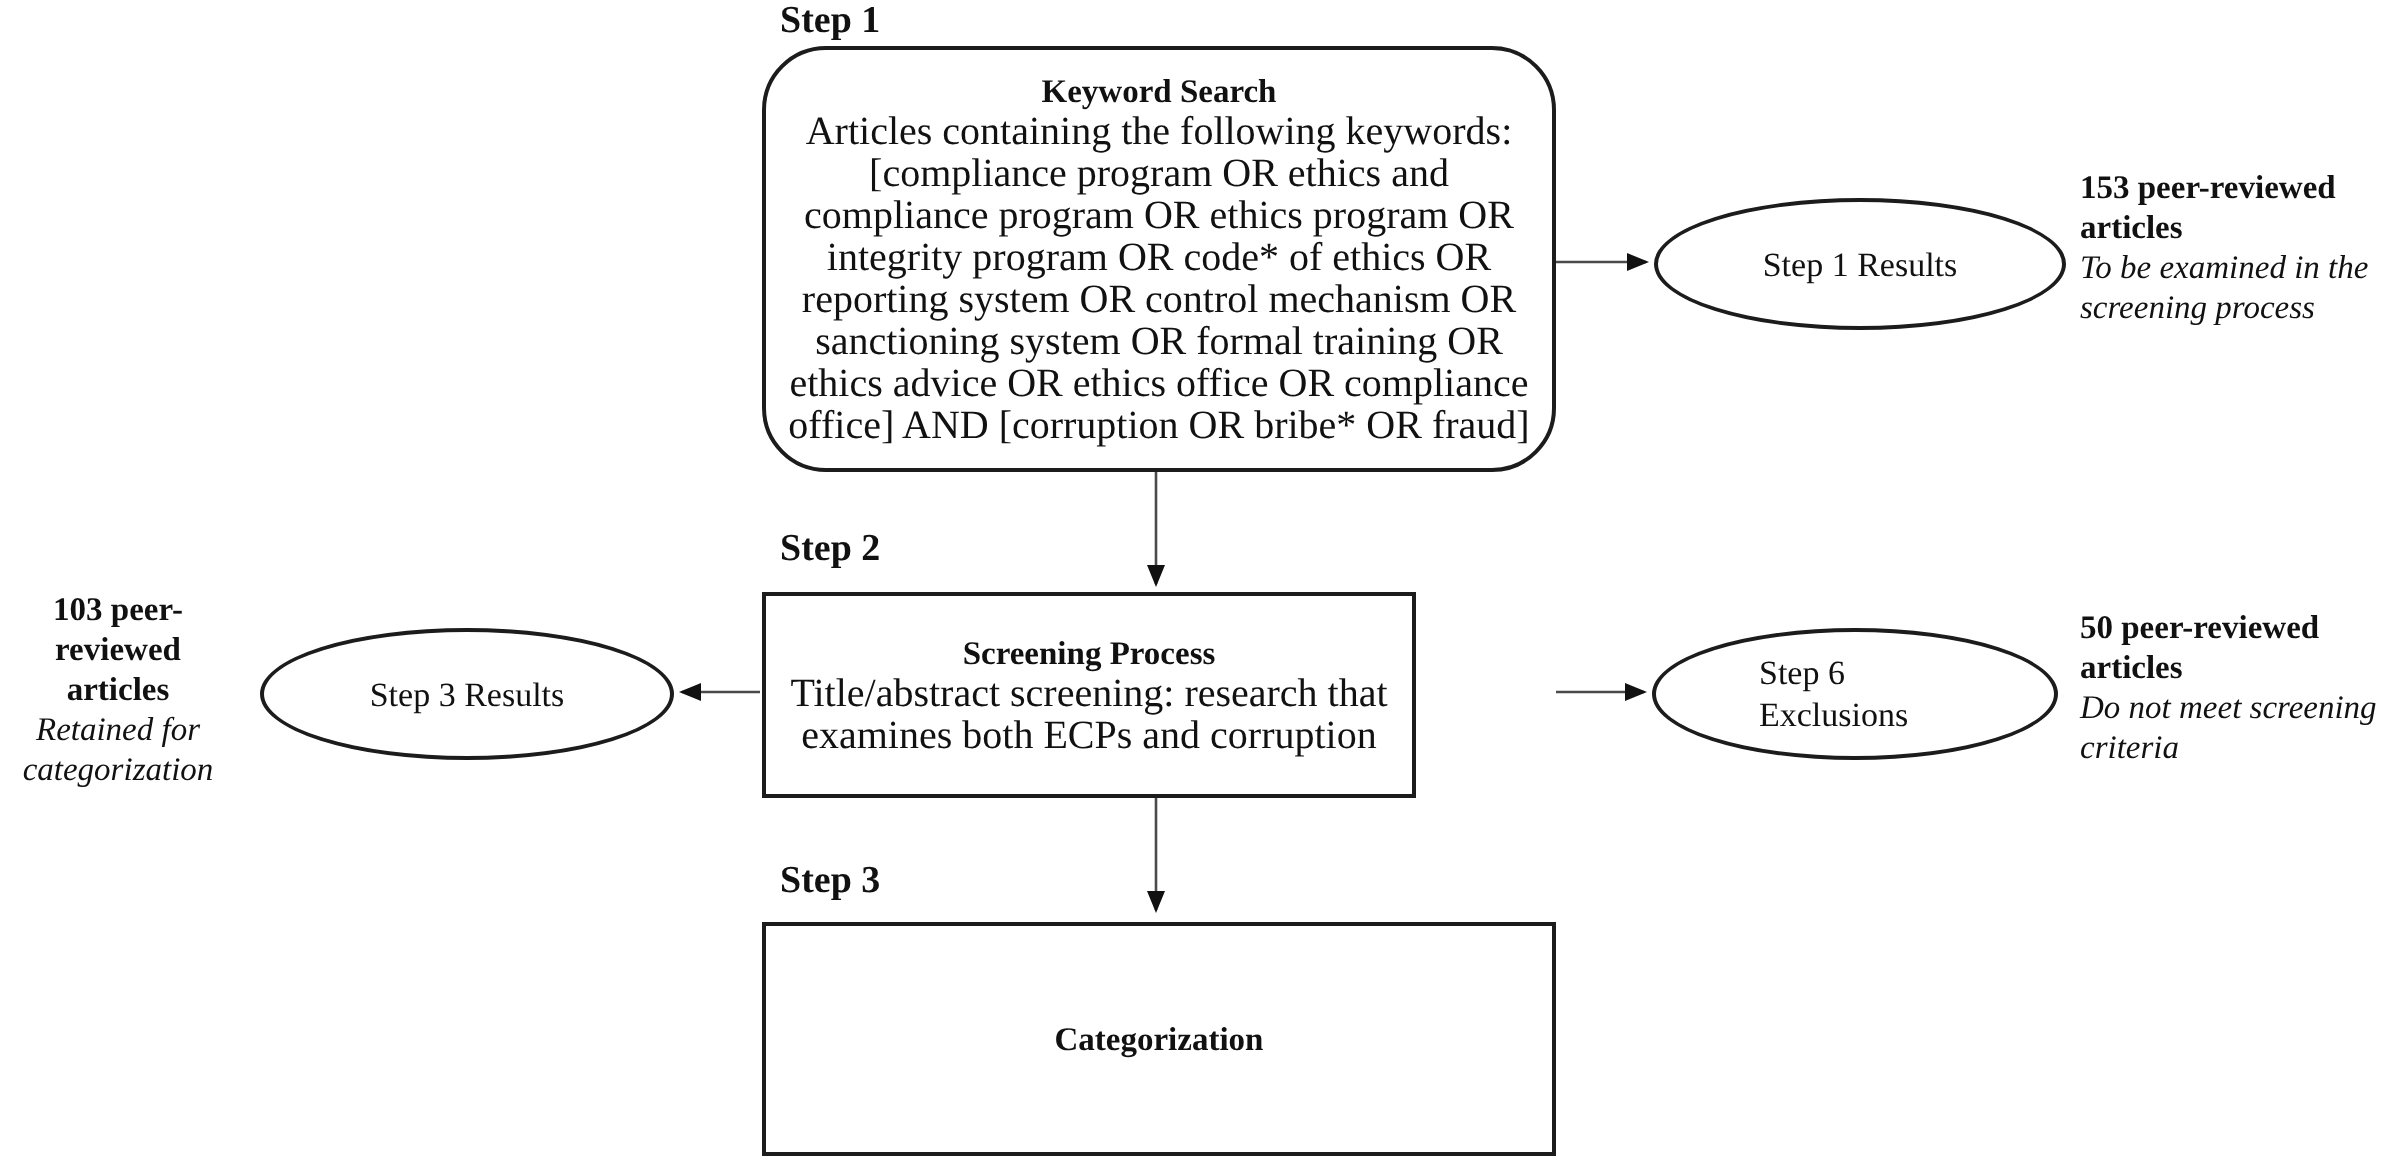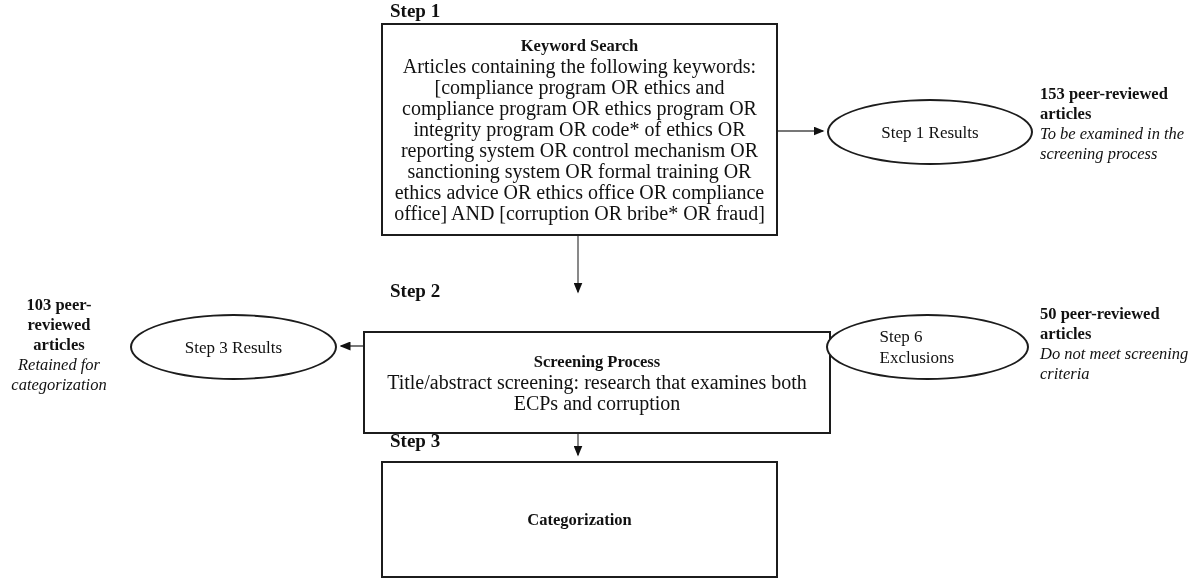--- a/index.html
+++ b/index.html
@@ -94,36 +94,36 @@
       </marker>
     </defs>
     <line x1="778" y1="131" x2="823" y2="131" stroke="#4a4a4a" stroke-width="1.3" marker-end="url(#ah)"></line>
     <line x1="578" y1="236" x2="578" y2="292" stroke="#4a4a4a" stroke-width="1.3" marker-end="url(#ah)"></line>
     <line x1="380" y1="346" x2="341" y2="346" stroke="#4a4a4a" stroke-width="1.3" marker-end="url(#ah)"></line>
     <line x1="778" y1="346" x2="822" y2="346" stroke="#4a4a4a" stroke-width="1.3" marker-end="url(#ah)"></line>
     <line x1="578" y1="399" x2="578" y2="455" stroke="#4a4a4a" stroke-width="1.3" marker-end="url(#ah)"></line>
   </svg>
 
   <div class="step-label" style="left:390px; top:0px;">Step 1</div>
-  <div class="box" style="left:381px; top:23px; width:397px; height:213px;">
+  <div class="box" style="left:381px; top:23px; width:397px; height:213px;border-radius:32px;">
     <div class="box-title">Keyword Search</div>
     <div class="box-body">Articles containing the following keywords: [compliance program OR ethics and compliance program OR ethics program OR integrity program OR code* of ethics OR reporting system OR control mechanism OR sanctioning system OR formal training OR ethics advice OR ethics office OR compliance office] AND [corruption OR bribe* OR fraud]</div>
   </div>
 
   <div class="ellipse" style="left:827px; top:99px; width:206px; height:66px;">
     <div class="ellipse-label">Step 1 Results</div>
   </div>
 
   <div class="annotation" style="left:1040px; top:84px; width:172px;">
     <div class="bold-line">153 peer-reviewed articles</div>
     <div class="italic-line">To be examined in the screening process</div>
   </div>
 
-  <div class="step-label" style="left:390px; top:280px;font-family:Liberation Serif, serif;">Step 2</div>
-  <div class="box" style="left:363px; top:296px; width:468px; height:103px;margin-top:35px;">
+  <div class="step-label" style="left:390px; top:264px;font-family:Liberation Serif, serif;">Step 2</div>
+  <div class="box" style="left:381px; top:296px; width:327px; height:103px;">
     <div class="box-title">Screening Process</div>
     <div class="box-body">Title/abstract screening: research that examines both ECPs and corruption</div>
   </div>
 
   <div class="ellipse" style="left:130px; top:314px; width:207px; height:66px;">
     <div class="ellipse-label">Step 3 Results</div>
   </div>
 
   <div class="annotation" style="left:2px; top:295px; width:114px;text-align:center;">
     <div class="bold-line">103 peer-reviewed articles</div>

